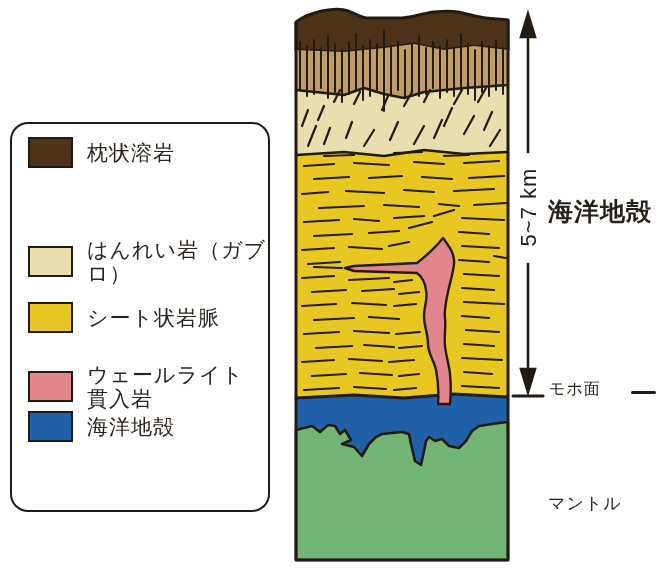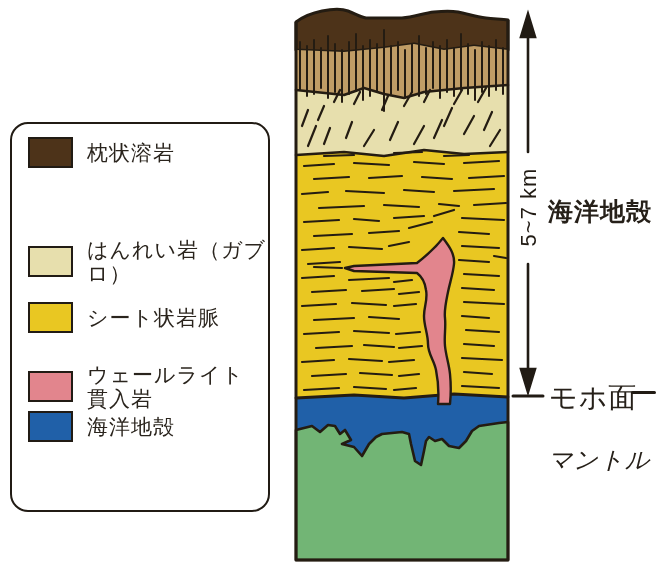--- a/index.html
+++ b/index.html
@@ -27,24 +27,24 @@
   .arrow-svg{position:absolute;left:506px;top:6px;}
   .depth-label{
     position:absolute;left:529px;top:207px;
     transform:translate(-50%,-50%) rotate(-90deg);
     font-size:22px;font-weight:500;letter-spacing:1px;white-space:nowrap;color:#211b14;
   }
   .crust-label{
     position:absolute;left:548px;top:195px;font-size:25px;font-weight:700;letter-spacing:1px;white-space:nowrap;
   }
   .moho-label{
-    position:absolute;left:549px;top:379px;font-size:28px;font-weight:500;letter-spacing:1px;white-space:nowrap;
+    position:absolute;left:549px;top:379px;font-size:16px;font-weight:500;letter-spacing:1px;white-space:nowrap;
   }
   .mantle-label{
-    position:absolute;left:548px;top:444px;font-size:24px;font-weight:500;letter-spacing:1px;white-space:nowrap;font-style:italic;
+    position:absolute;left:548px;top:492px;font-size:17px;font-weight:500;letter-spacing:1px;white-space:nowrap;
   }
   .moho-dash{
     position:absolute;left:631px;top:391px;width:25px;height:3px;background:#211b14;border-radius:2px;
   }
   .column-svg{position:absolute;left:294px;top:6px;}
 </style>
 </head>
 <body>
 
 <div class="stage">

